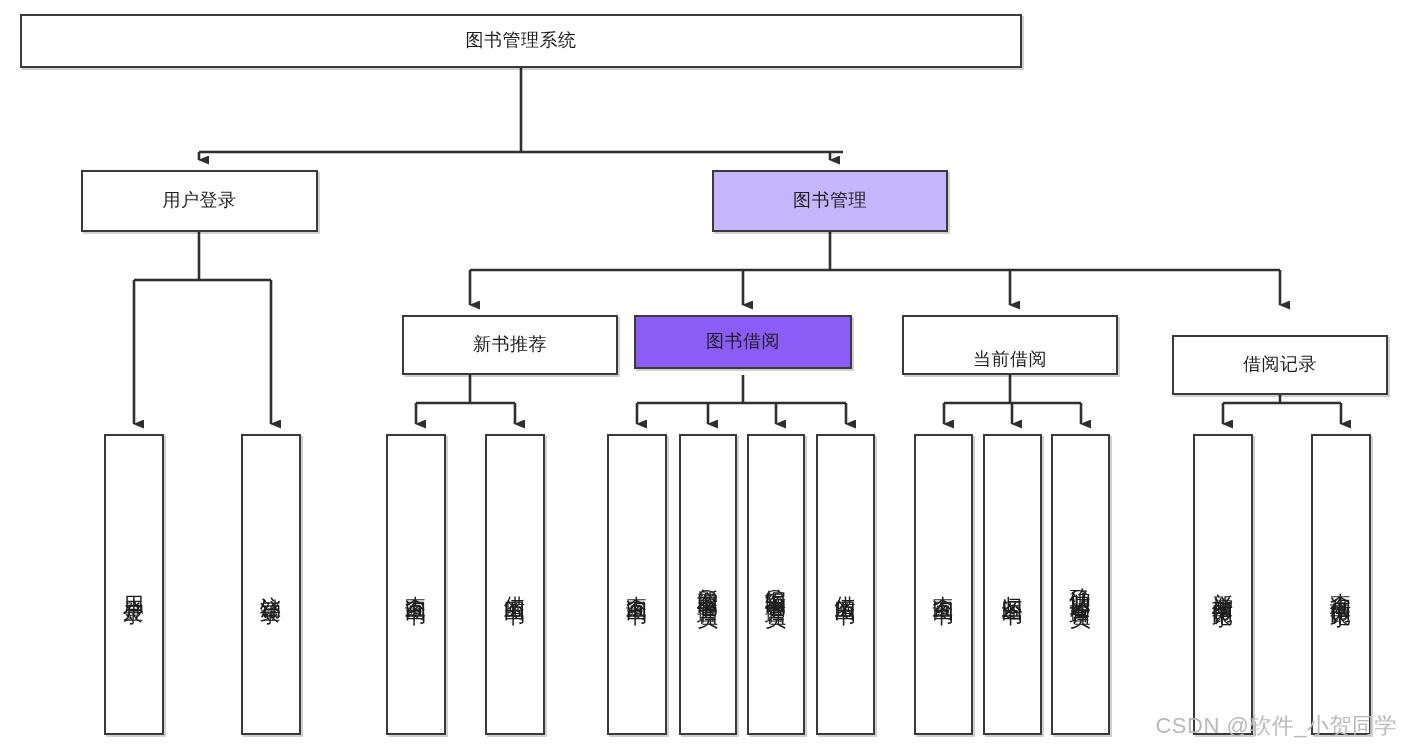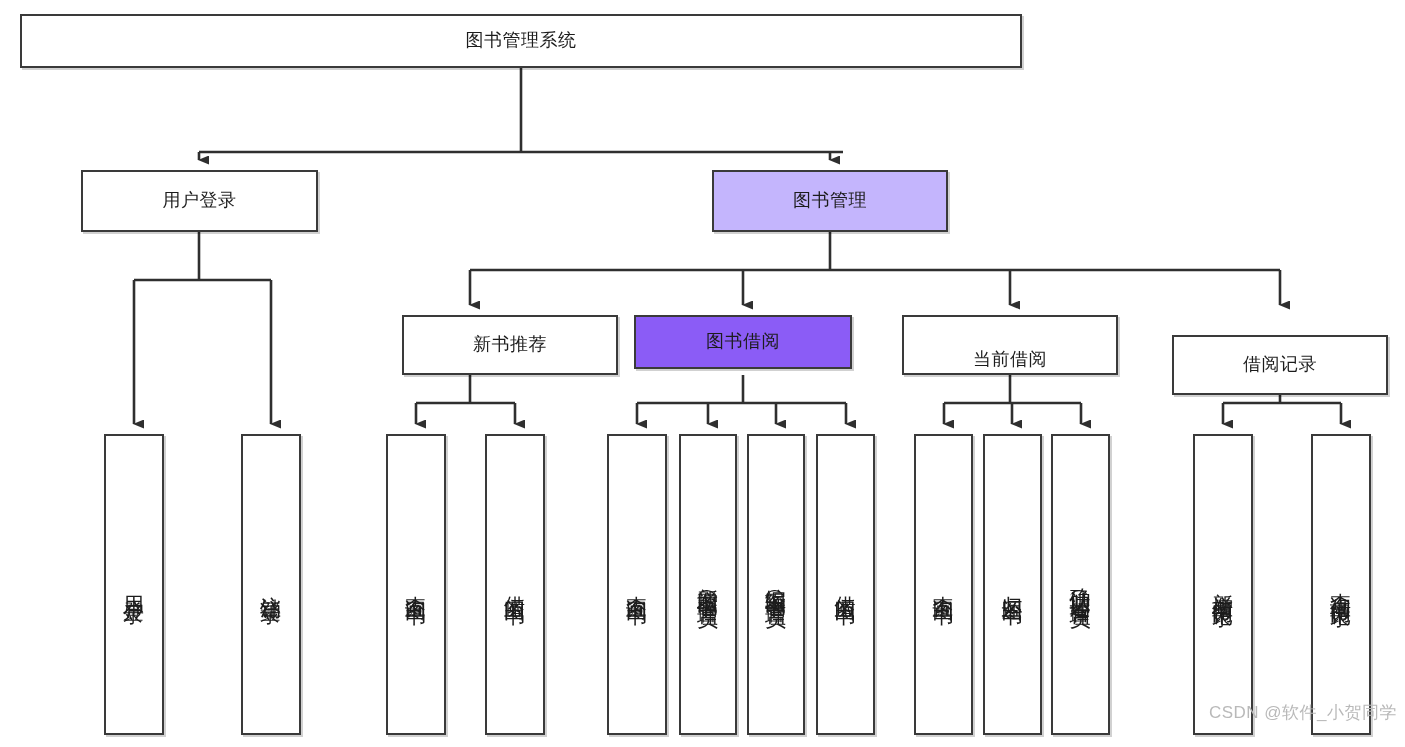--- a/index.html
+++ b/index.html
@@ -47,23 +47,23 @@
     writing-mode: vertical-rl;
     text-orientation: upright;
     font-size: 21px;
     letter-spacing: 3px;
     line-height: 1;
     max-height: 100%;
   }
   .watermark {
     position: absolute;
     right: 8px;
-    bottom: 23px;
+    bottom: 6px;
     color: #b9b9b9;
-    font-size: 17px;
+    font-size: 22px;
     letter-spacing: 0.5px;
     white-space: nowrap;
     pointer-events: none;
   }
 </style>
 </head>
 <body style="background: rgb(255, 255, 255);">
 
 <div id="diagram-root">
 

